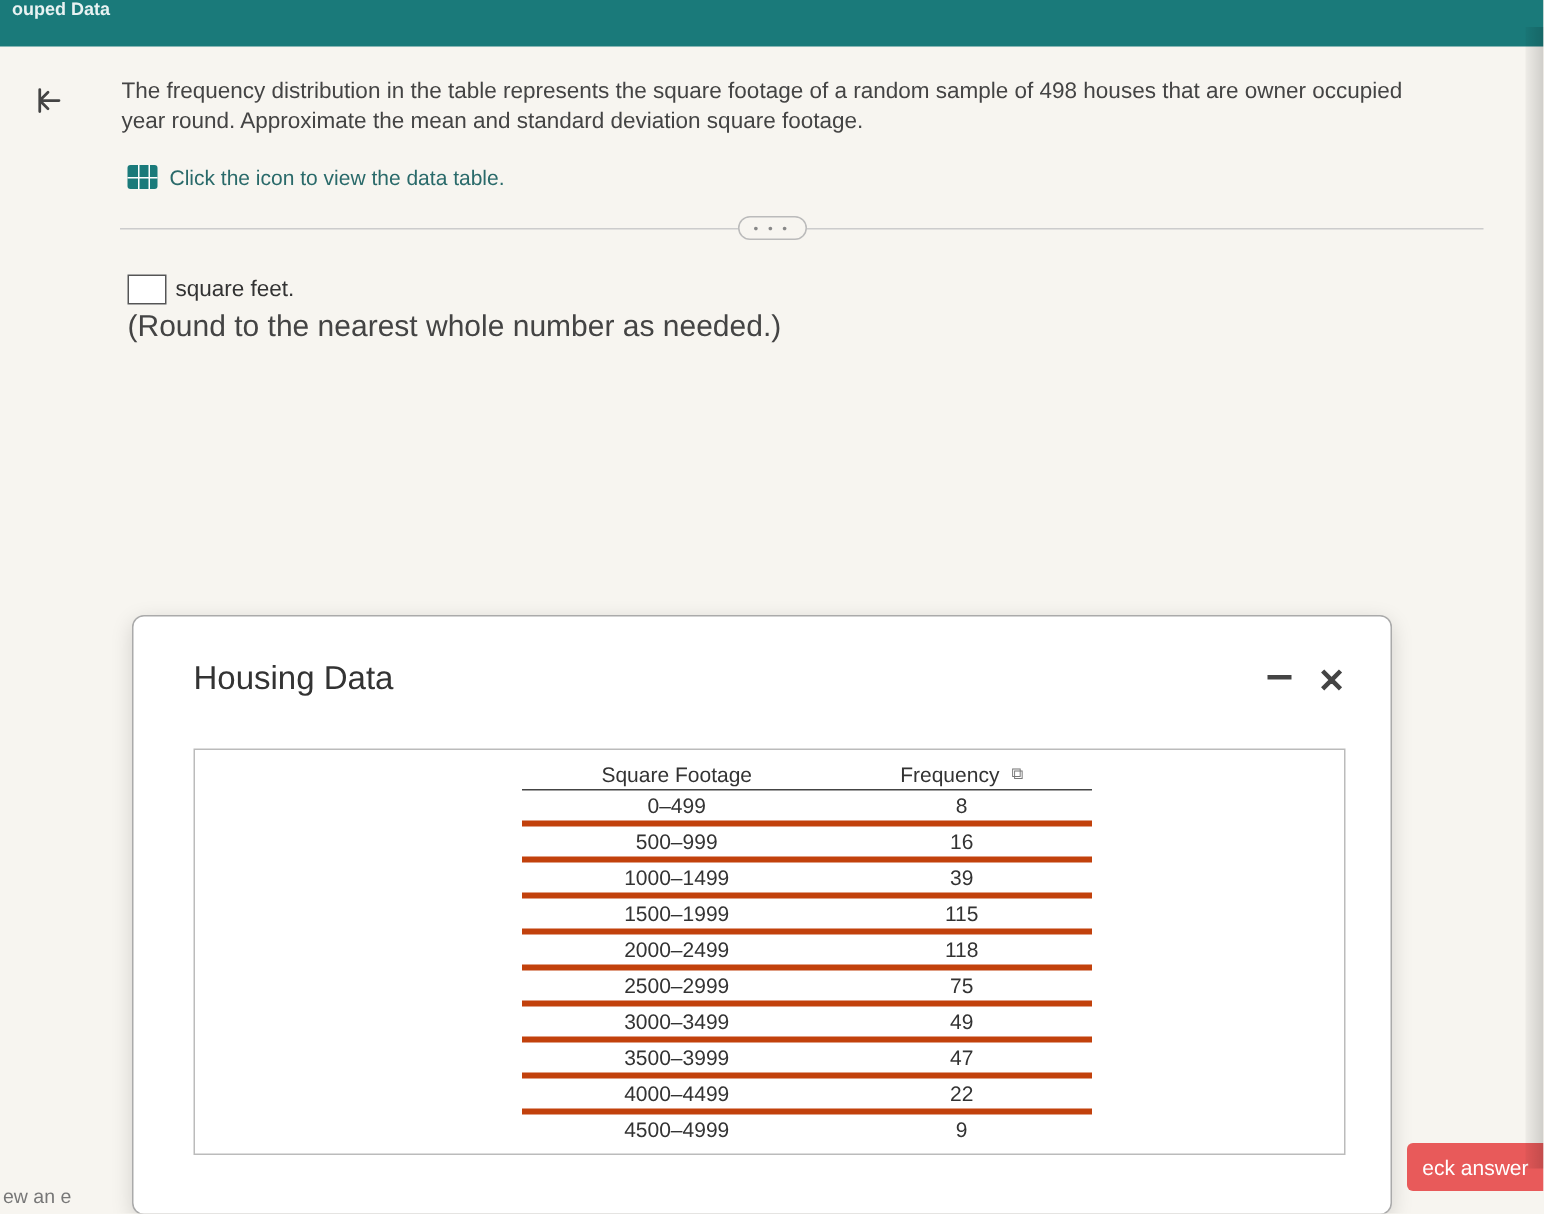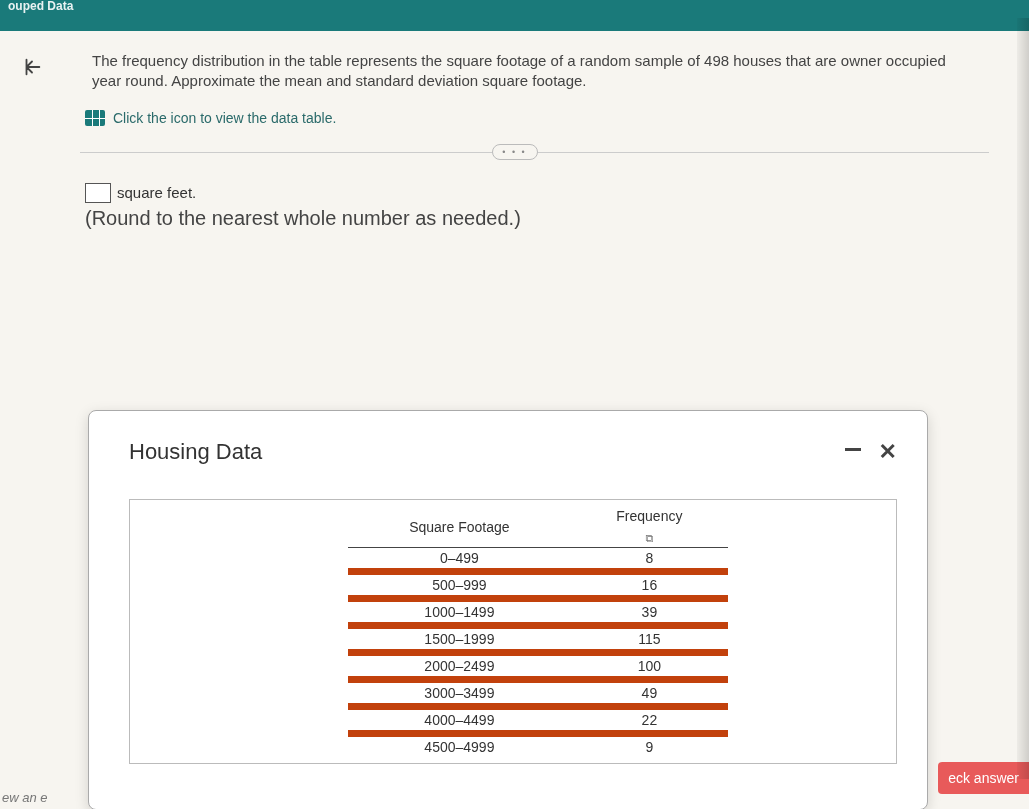--- a/index.html
+++ b/index.html
@@ -34,21 +34,21 @@
       width: 28px;
       height: 28px;
       display: flex;
       align-items: center;
       justify-content: center;
       cursor: pointer;
       color: #444;
     }
     .back-arrow svg { width: 22px; height: 22px; }
     .question-text {
-      margin-left: 52px;
+      margin-left: 41px;
       margin-right: 40px;
       font-size: 15px;
       color: #444;
       line-height: 1.35;
     }
     .data-link-row {
       margin-left: 45px;
       margin-top: 18px;
       display: flex;
       align-items: center;
@@ -127,21 +127,21 @@
       height: 400px;
       background: #fff;
       border: 1px solid #aaa;
       border-radius: 8px;
       box-shadow: 0 4px 14px rgba(0,0,0,0.15);
       padding: 28px 30px 20px 40px;
     }
     .modal-header {
       display: flex;
       justify-content: space-between;
-      align-items: center;
+      align-items: flex-end;
     }
     .modal-title {
       font-size: 22px;
       color: #333;
       font-weight: normal;
     }
     .modal-controls {
       display: flex;
       gap: 18px;
       align-items: center;
@@ -167,38 +167,37 @@
     }
     th {
       font-weight: normal;
       font-size: 14px;
       color: #333;
       padding: 2px 8px;
       border-bottom: 1px solid #444;
       text-align: center;
       position: relative;
     }
-    .freq-th { display: inline-flex; align-items: center; gap: 8px; justify-content: center; flex-direction: column;}
+    .freq-th { display: inline-flex; align-items: center; gap: 8px; justify-content: center;}
     .copy-icon { font-size: 11px; color: #777; cursor: pointer; }
     td {
       font-size: 14px;
       color: #333;
       padding: 2px 8px;
-      border-bottom: 7px solid #c2410c;
+      border-bottom: 4px solid #c2410c;
       text-align: center;
     }
     tr:last-child td { border-bottom: none; }
     .left-fragment {
       position: absolute;
       left: 0;
       bottom: 4px;
       font-size: 13px;
       color: #777;
       padding-left: 2px;
-      font-style: italic;
     }
     .check-btn {
       position: absolute;
       right: 0;
       bottom: 15px;
       background: #e85a5a;
       color: #fff;
       font-size: 14px;
       padding: 8px 10px;
       border-radius: 4px 0 0 4px;
@@ -277,25 +276,33 @@
           <tr>
             <td>1000–1499</td>
             <td>39</td>
           </tr>
           <tr>
             <td>1500–1999</td>
             <td>115</td>
           </tr>
           <tr>
             <td>2000–2499</td>
-            <td>100</td>
+            <td>118</td>
+          </tr>
+          <tr>
+            <td>2500–2999</td>
+            <td>75</td>
           </tr>
           <tr>
             <td>3000–3499</td>
             <td>49</td>
+          </tr>
+          <tr>
+            <td>3500–3999</td>
+            <td>47</td>
           </tr>
           <tr>
             <td>4000–4499</td>
             <td>22</td>
           </tr>
           <tr>
             <td>4500–4999</td>
             <td>9</td>
           </tr>
         </tbody>

